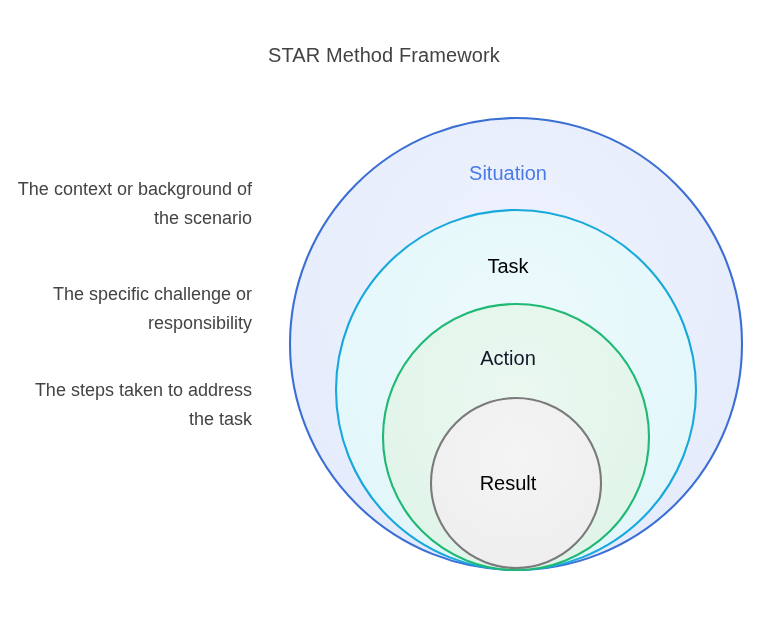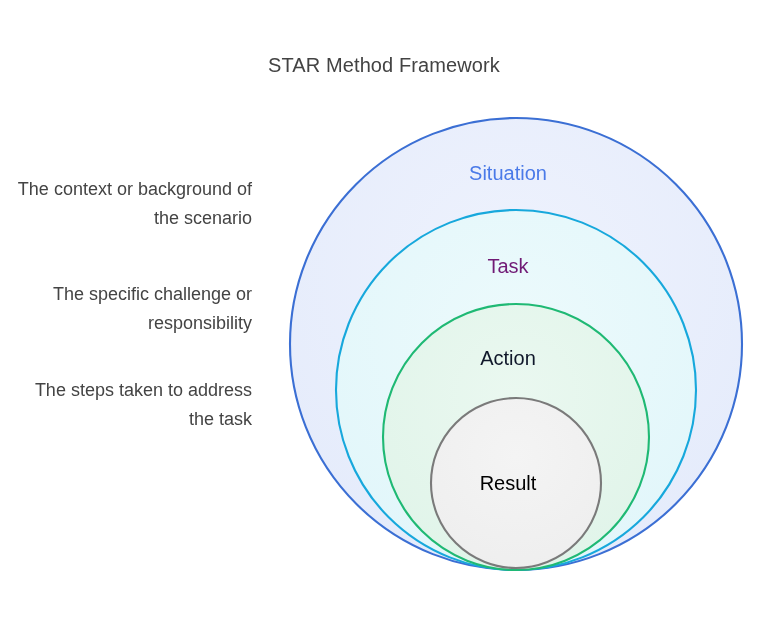--- a/index.html
+++ b/index.html
@@ -21,21 +21,21 @@
     position: absolute;
     inset: 0;
     width: 768px;
     height: 623px;
   }
 
   
   .diagram-title {
     position: absolute;
     left: 0;
-    top: 52px;
+    top: 42px;
     width: 768px;
     text-align: center;
     font-size: 20px;
     font-weight: 400;
     color: #434343;
     letter-spacing: 0.1px;
     line-height: 26px;
   }
 
   
@@ -68,21 +68,21 @@
   .ring-label {
     position: absolute;
     width: 240px;
     text-align: center;
     font-size: 20px;
     font-weight: 400;
     line-height: 26px;
     left: 388px;            
   }
   .ring-label.situation { top: 160px; color: #4a7ae8; }
-  .ring-label.task      { top: 253px; color: #701a75; }
+  .ring-label.task      { top: 253px; color: #000000; }
   .ring-label.action    { top: 345px; color: #0f172a; }
   .ring-label.result    { top: 470px; color: #000000; }
 </style>
 </head>
 <body>
 
 <div id="diagram-root">
 
   <div class="diagram-title">STAR Method Framework</div>
 

